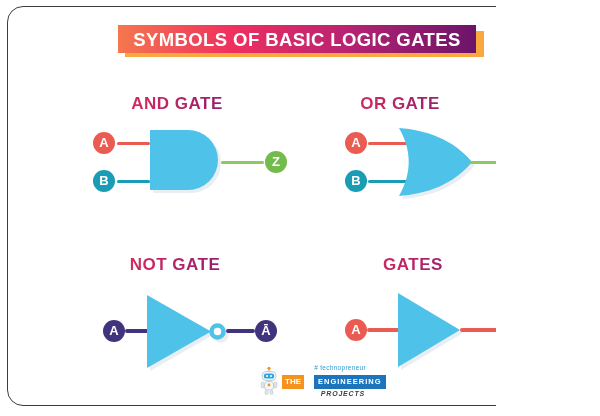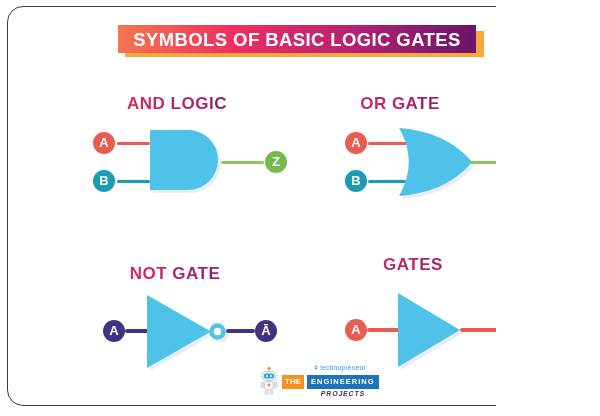--- a/index.html
+++ b/index.html
@@ -30,38 +30,38 @@
   .wire.green{background:var(--green-line);} .wire.purple{background:var(--purple);}
   .pin{width:22px;height:22px;border-radius:50%;color:#fff;font-weight:bold;font-size:13px;
        text-align:center;line-height:22px;}
   .pin.red{background:var(--red);} .pin.teal{background:var(--teal);}
   .pin.green{background:var(--green);} .pin.purple{background:var(--purple);}
   .gate-svg{filter:drop-shadow(3px 3px 0 #E9EEF2);}
   .gate-fill{fill:var(--blue);}
   .bubble{fill:#fff;stroke:var(--blue);stroke-width:4.5px;}
   .hashtag{width:70px;font-size:6.5px;color:var(--hashtag-blue);text-align:right;
            letter-spacing:.3px;white-space:nowrap;}
-  .brandrow{display:flex;gap:3px;align-items:flex-start;}
+  .brandrow{display:flex;gap:10px;align-items:flex-start;}
   .brand-the{background:var(--logo-orange);color:#fff;font-weight:bold;font-size:8px;
              padding:3px 3px;line-height:8px;}
   .brand-eng{background:var(--logo-blue);color:#fff;font-weight:bold;font-size:7.5px;
              letter-spacing:1px;padding:3px 4px;line-height:8px;white-space:nowrap;}
   .brand-projects{width:66px;text-align:right;font-weight:bold;font-style:italic;
              font-size:7px;letter-spacing:.8px;color:var(--ink);white-space:nowrap;}
 </style>
 </head>
 <body>
 
 <div class="page">
   <div class="abs frame"></div>
 
   <div class="abs banner-shadow"></div>
   <div class="abs banner">SYMBOLS OF BASIC LOGIC GATES</div>
 
-  <div class="abs gate-heading" style="left:97px;top:94px;">AND LOGIC</div>
+  <div class="abs gate-heading" style="left:97px;top:94px;">AND GATE</div>
   <div class="abs wire red" style="left:117px;top:141.5px;width:33px;"></div>
   <div class="abs wire teal" style="left:117px;top:179.5px;width:33px;"></div>
   <div class="abs pin red" style="left:93px;top:132px;">A</div>
   <div class="abs pin teal" style="left:93px;top:170px;">B</div>
   <svg class="abs gate-svg" style="left:148px;top:128px;" width="78" height="66" viewBox="0 0 78 66">
     <path class="gate-fill" d="M2,2 H40 A30,30 0 0 1 40,62 H2 Z"></path>
   </svg>
   <div class="abs wire green" style="left:221px;top:160.5px;width:43px;"></div>
   <div class="abs pin green" style="left:265px;top:151px;">Z</div>
 
@@ -69,21 +69,21 @@
   <div class="abs wire red" style="left:368px;top:141.5px;width:44px;"></div>
   <div class="abs wire teal" style="left:368px;top:179.5px;width:44px;"></div>
   <div class="abs pin red" style="left:345px;top:132px;">A</div>
   <div class="abs pin teal" style="left:345px;top:170px;">B</div>
   <svg class="abs gate-svg" style="left:396px;top:126px;" width="82" height="72" viewBox="0 0 82 72">
     <path class="gate-fill" d="M3,2 C30,4 57,13 76,36 C57,59 30,68 3,70 C16,47 16,25 3,2 Z"></path>
   </svg>
   <div class="abs wire green" style="left:470px;top:160.5px;width:37px;"></div>
   <div class="abs pin green" style="left:507px;top:151px;">Z</div>
 
-  <div class="abs gate-heading" style="left:95px;top:264px;">NOT GATE</div>
+  <div class="abs gate-heading" style="left:95px;top:255px;">NOT GATE</div>
   <div class="abs wire purple" style="left:125px;top:329.3px;width:24px;"></div>
   <div class="abs pin purple" style="left:103px;top:320px;">A</div>
   <svg class="abs gate-svg" style="left:145px;top:292px;" width="86" height="80" viewBox="0 0 86 80">
     <path class="gate-fill" d="M2,3 L2,76 L66,39.5 Z"></path>
     <circle class="bubble" cx="72.5" cy="39.5" r="6"></circle>
   </svg>
   <div class="abs wire purple" style="left:226px;top:329.3px;width:29px;"></div>
   <div class="abs pin purple" style="left:255px;top:320px;">Ā</div>
 
   <div class="abs gate-heading" style="left:333px;top:255px;">GATES</div>

